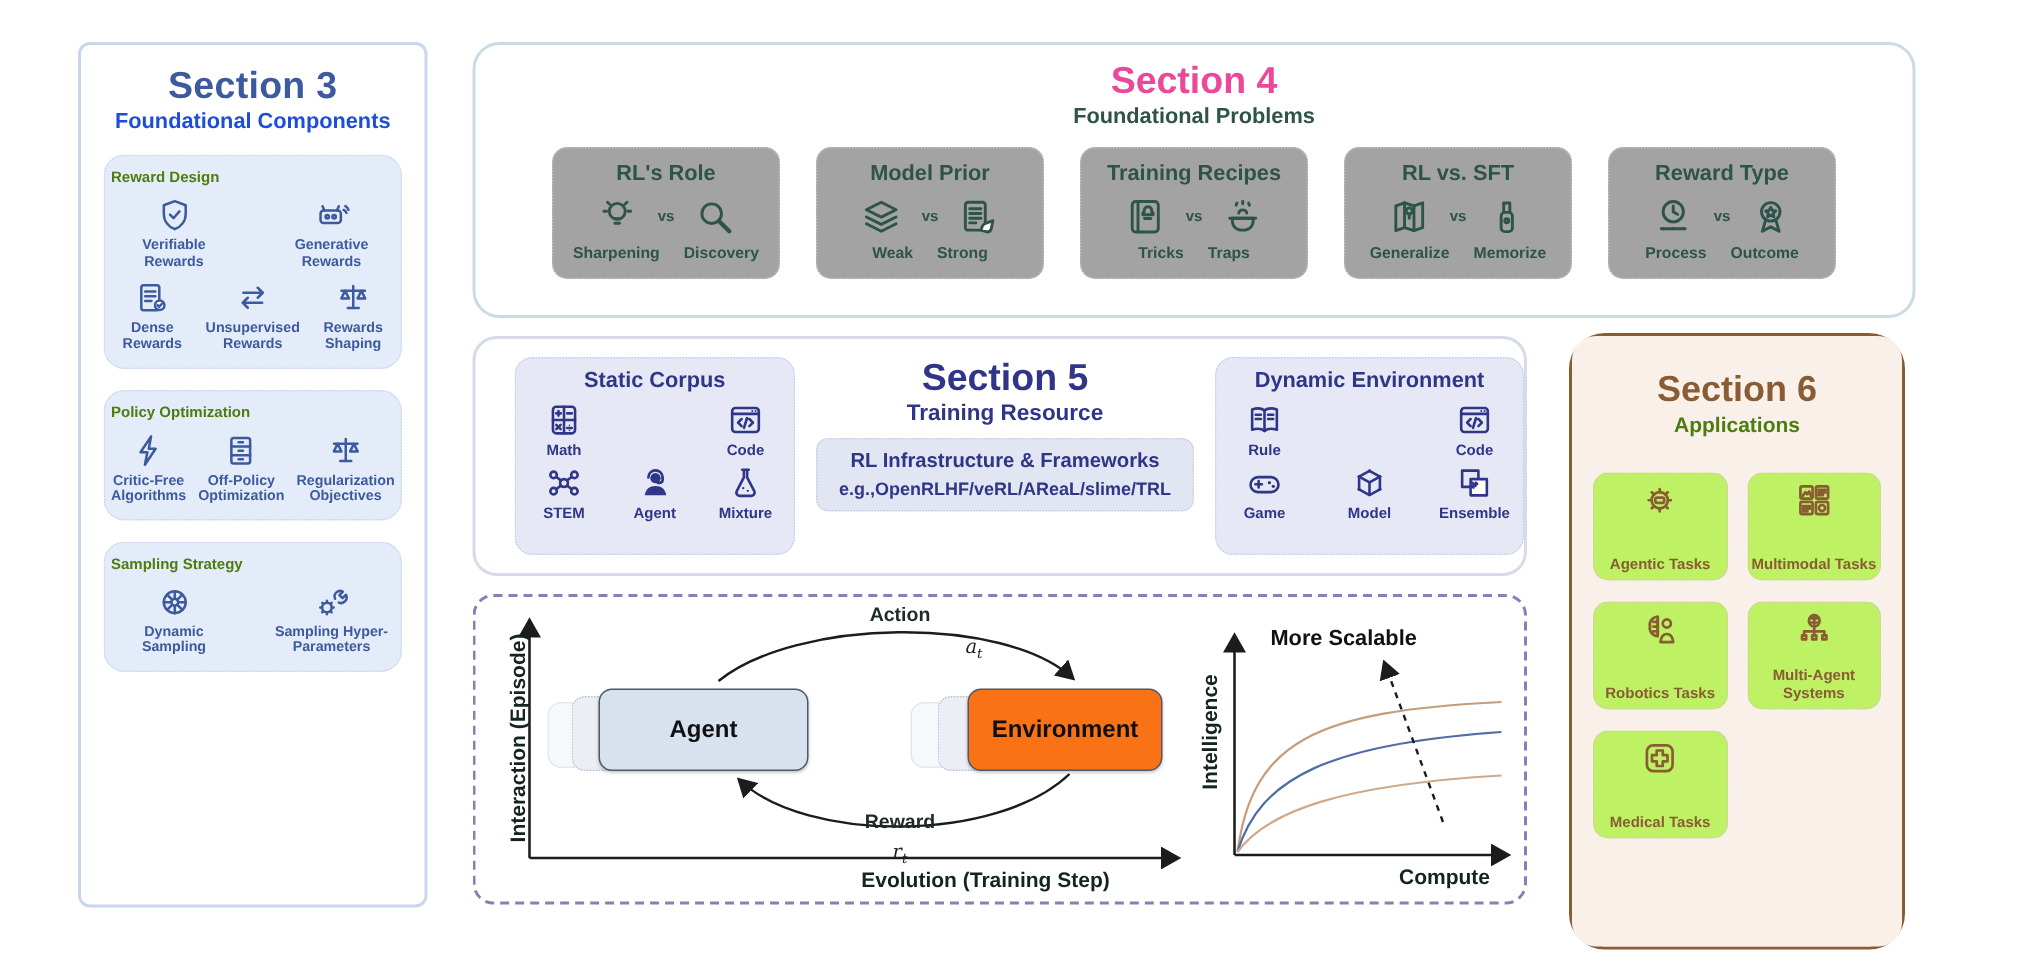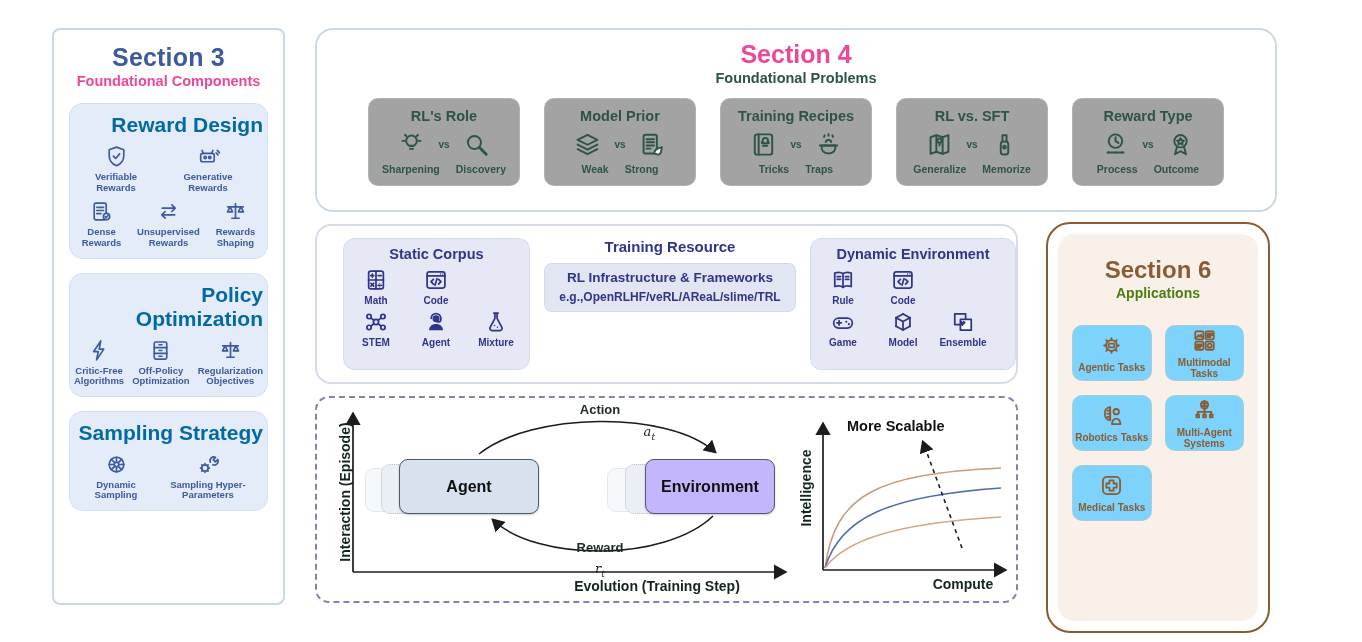--- a/index.html
+++ b/index.html
@@ -6,24 +6,24 @@
   html,body { background:#ffffff; font-family:"Liberation Sans", sans-serif; }
   #canvas { position:relative; width:1362px; height:642px; background:#fff; overflow:hidden; }
 
   .panel { position:absolute; background:#fff; }
   .ic { display:inline-block; }
   .ic svg { width:100%; height:100%; display:block; }
 
   
   #s3 { left:52px; top:28px; width:233px; height:577px; border:2px solid #c8d7ec; border-radius:8px; padding-top:13px; }
   #s3 .ptitle { font-size:25px; font-weight:bold; color:#3c5a9d; text-align:center; letter-spacing:.2px; }
-  #s3 .psub   { font-size:14.5px; font-weight:bold; color:#ec4899; text-align:center; margin-top:1px; }
+  #s3 .psub   { font-size:14.5px; font-weight:bold; color:#1d4ed8; text-align:center; margin-top:1px; }
   .g { background:#e3ecf8; border:1px dotted #c3d4ec; border-radius:14px; margin:14px 15px 0; padding:9px 4px 7px; }
-  .g h3 { font-size:21px; font-weight:bold; color:#0369a1; text-align:right; margin-bottom:7px; }
-  .row { display:flex; justify-content:flex-start; align-items:flex-start; gap:8px; margin-bottom:6px; }
+  .g h3 { font-size:10px; font-weight:bold; color:#4d7c0f; text-align:left; margin-bottom:7px; }
+  .row { display:flex; justify-content:space-between; align-items:flex-start; gap:8px; margin-bottom:6px; }
   .row:last-child { margin-bottom:2px; }
   .item { display:flex; flex-direction:column; align-items:center; width:66px; }
   .item.w2 { width:84px; }
   .item .ic { width:25px; height:25px; color:#3c5a9d; }
   .ilabel { font-size:9.5px; font-weight:bold; color:#3c5a9d; line-height:1.12; text-align:center; margin-top:3px; }
 
   
   #s4 { left:315px; top:28px; width:962px; height:184px; border:2px solid #cadbe4; border-radius:18px; padding-top:10px; }
   #s4 .ptitle { font-size:25px; font-weight:bold; color:#ec4899; text-align:center; }
   #s4 .psub   { font-size:14.5px; font-weight:bold; color:#2e5348; text-align:center; margin-top:1px; }
@@ -55,35 +55,35 @@
 
   
   #dashed { left:315px; top:396px; width:703px; height:207px; border:2px dashed #7e84b6; border-radius:14px; background:#fff; }
   #dashed .abs { position:absolute; }
   #loopSvg { position:absolute; left:0; top:0; }
   .stackbox { position:absolute; border-radius:9px; }
   .ghost1 { background:#f6f9fc; border:1px solid #e2e8ef; }
   .ghost2 { background:#ebeff5; border:1px dotted #b8c2ce; }
   .front { display:flex; align-items:center; justify-content:center; font-size:16px; font-weight:bold; color:#101010; border:1.4px solid #4e5a68; box-shadow:0 1px 2px rgba(40,50,70,.25); }
   #agentFront { background:#d7e2ee; }
-  #envFront { background:#c4b5fd; }
+  #envFront { background:#f97316; }
   .flowlabel { font-size:13px; font-weight:bold; color:#1d2a26; text-align:center; width:110px; }
   .sym { font-family:"DejaVu Serif", serif; font-style:italic; font-size:13px; color:#222; text-align:center; width:110px; }
   .sym sub { font-size:9px; }
   .axislabel { font-size:14px; font-weight:bold; color:#142420; }
   .vert { transform:rotate(-90deg); text-align:center; }
   #moreScalable { font-size:14.5px; font-weight:bold; color:#111; }
 
   
-  #s6 { left:1046px; top:222px; width:224px; height:411px; border:2.5px solid #8a5c34; border-radius:24px; padding:10px; }
+  #s6 { left:1046px; top:222px; width:224px; height:411px; border:2.5px solid #8a5c34; border-radius:24px; }
   #s6inner { background:#f8f0e9; border-radius:16px; width:100%; height:100%; padding-top:22px; }
   #s6 .ptitle { font-size:24px; font-weight:bold; color:#8a5c34; text-align:center; }
   #s6 .psub { font-size:14px; font-weight:bold; color:#4d7c0f; text-align:center; margin-top:1px; }
   #s6 .grid { display:grid; grid-template-columns:1fr 1fr; gap:14px 13px; margin:24px 14px 0; }
-  .s6card { background:#7dd3fc; border:1px dotted #dcc5b0; border-radius:10px; height:56px; display:flex; flex-direction:column; align-items:center; justify-content:center; padding:4px 2px; }
+  .s6card { background:#bef264; border:1px dotted #dcc5b0; border-radius:10px; height:72px; display:flex; flex-direction:column; align-items:center; justify-content:space-between; padding:4px 2px; }
   .s6card .ic { width:27px; height:27px; color:#8a5c34; }
   .s6card .ilabel { color:#8a5c34; font-size:10px; line-height:1.15; margin-top:3px; }
 </style>
 </head>
 <body>
 
 <div id="canvas">
 
   <div id="s3" class="panel">
     <div class="ptitle">Section 3</div>
@@ -396,20 +396,21 @@
                 <circle cx="10.6" cy="15.2" r=".7" fill="currentColor" stroke="none"></circle>
                 <circle cx="13.4" cy="16.8" r=".7" fill="currentColor" stroke="none"></circle>
               </svg>
             </span>
           <span class="ilabel">Mixture</span>
         </div>
       </div>
     </div>
 
     <div id="s5mid">
+      <div class="ptitle">Section 5</div>
       <div class="psub">Training Resource</div>
       <div id="infra">
         <div class="t">RL Infrastructure &amp; Frameworks</div>
         <div class="eg">e.g.,OpenRLHF/veRL/AReaL/slime/TRL</div>
       </div>
     </div>
 
     <div id="dynbox" class="s5box">
       <h3>Dynamic Environment</h3>
       <div class="row">

